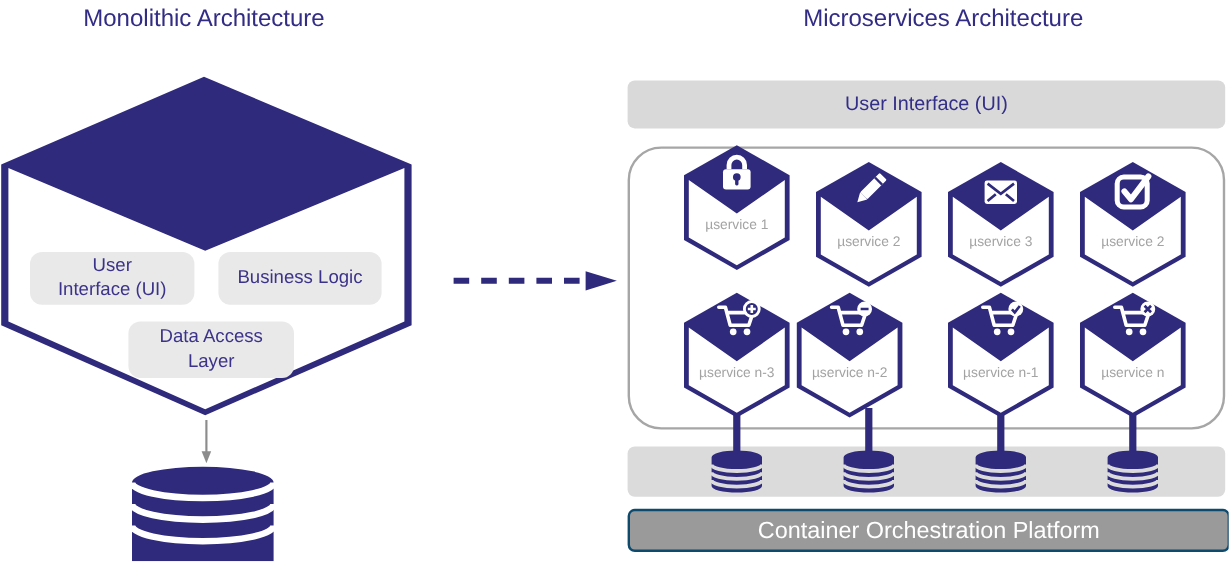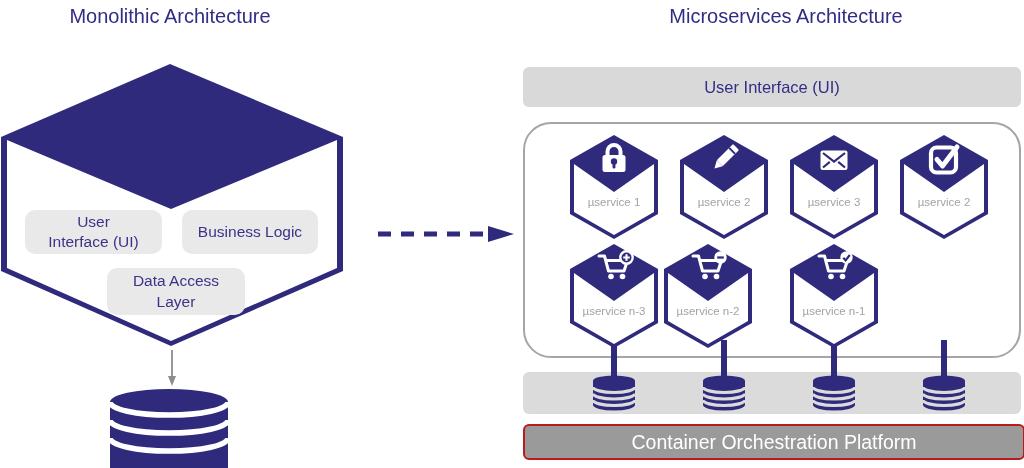--- a/index.html
+++ b/index.html
@@ -17,21 +17,21 @@
           color:#332E87;font-weight:normal;font-size:16.5px;}
   .services-container{position:absolute;left:523px;top:122px;width:498px;height:236px;
           border:2px solid #A6A6A6;border-radius:28px;box-sizing:border-box;}
   .hex{position:absolute;width:104px;height:106px;}
   .hex-label{position:absolute;left:0;right:0;top:62px;text-align:center;
              font-size:11.5px;color:#A3A3A3;}
   .connector{position:absolute;top:340px;width:6px;height:40px;background:#2F2A7C;}
   .db-bar{position:absolute;left:523px;top:372px;width:498px;height:42px;background:#DBDBDB;
           border-radius:6px;}
   .platform-bar{position:absolute;left:523px;top:424px;width:498px;height:32px;background:#9A9A9A;
-          border:2px solid #b91c1c;border-radius:6px;box-sizing:content-box;
+          border:2px solid #0c4a6e;border-radius:6px;box-sizing:content-box;
           display:flex;align-items:center;justify-content:center;color:#FFFFFF;font-size:19.5px;}
   .small-db{position:absolute;top:374px;width:48px;height:38px;}
 </style>
 </head>
 <body>
 
 <div id="canvas">
 
   <div class="abs title" style="left:20px;top:5px;width:300px;">Monolithic Architecture</div>
 
@@ -107,21 +107,21 @@
     <path d="M 3,19.5 a 21,5.5 0 0 0 42,0" fill="none" stroke="#DBDBDB" stroke-width="3.2"></path>
     <path d="M 3,26 a 21,5.5 0 0 0 42,0" fill="none" stroke="#DBDBDB" stroke-width="3.2"></path>
   </svg>
   <svg class="small-db" style="left:920px;" viewBox="0 0 48 38">
     <path d="M 3,7 a 21,5.5 0 0 1 42,0 V 31 a 21,5.5 0 0 1 -42,0 Z" fill="#2F2A7C"></path>
     <path d="M 3,13 a 21,5.5 0 0 0 42,0" fill="none" stroke="#DBDBDB" stroke-width="3.2"></path>
     <path d="M 3,19.5 a 21,5.5 0 0 0 42,0" fill="none" stroke="#DBDBDB" stroke-width="3.2"></path>
     <path d="M 3,26 a 21,5.5 0 0 0 42,0" fill="none" stroke="#DBDBDB" stroke-width="3.2"></path>
   </svg>
 
-  <div class="hex" style="left:562px;top:134px;">
+  <div class="hex" style="left:562px;top:120px;">
     <svg width="104" height="106" viewBox="0 0 104 106">
       <polygon points="52,1 96,26 96,80 52,105 8,80 8,26" fill="#2F2A7C"></polygon>
       <polygon points="12,30 52,58 92,30 92,78 52,101 12,78" fill="#FFFFFF"></polygon>
       <g>
         <path d="M 45.5,21 v -3.5 a 6.5,6.5 0 0 1 13,0 V 21" fill="none" stroke="#FFFFFF" stroke-width="4"></path>
         <rect x="40.5" y="21" width="23" height="17" rx="2.5" fill="#FFFFFF"></rect>
         <circle cx="52" cy="27.5" r="3.2" fill="#2F2A7C"></circle>
         <rect x="50.6" y="28" width="2.8" height="6.5" rx="1.2" fill="#2F2A7C"></rect>
       </g>
     </svg>
@@ -204,14 +204,28 @@
         <path d="M 37,13 h 5.5 l 4,15 h 15.5 l 3.5,-10.5 H 44" fill="none" stroke="#FFFFFF" stroke-width="3" stroke-linecap="round" stroke-linejoin="round"></path>
         <circle cx="49" cy="33.5" r="2.8" fill="#FFFFFF"></circle>
         <circle cx="60.5" cy="33.5" r="2.8" fill="#FFFFFF"></circle>
         <circle cx="64.5" cy="14.5" r="6.2" fill="#FFFFFF"></circle>
         <path d="M 61.3,14.8 l 2.3,2.6 l 4.2,-5.4" fill="none" stroke="#2F2A7C" stroke-width="2.2"></path>
       </g>
     </svg>
     <span class="hex-label">µservice n-1</span>
   </div>
 
+  <div class="hex" style="left:892px;top:243px;">
+    <svg width="104" height="106" viewBox="0 0 104 106">
+      <polygon points="52,1 96,26 96,80 52,105 8,80 8,26" fill="#2F2A7C"></polygon>
+      <polygon points="12,30 52,58 92,30 92,78 52,101 12,78" fill="#FFFFFF"></polygon>
+      <g>
+        <path d="M 37,13 h 5.5 l 4,15 h 15.5 l 3.5,-10.5 H 44" fill="none" stroke="#FFFFFF" stroke-width="3" stroke-linecap="round" stroke-linejoin="round"></path>
+        <circle cx="49" cy="33.5" r="2.8" fill="#FFFFFF"></circle>
+        <circle cx="60.5" cy="33.5" r="2.8" fill="#FFFFFF"></circle>
+        <circle cx="64.5" cy="14.5" r="6.2" fill="#FFFFFF"></circle>
+        <path d="M 61.8,11.8 l 5.4,5.4 M 67.2,11.8 l -5.4,5.4" stroke="#2F2A7C" stroke-width="2.2"></path>
+      </g>
+    </svg>
+    <span class="hex-label">µservice n</span>
+  </div>
 
 </div>
 
 </body></html>

